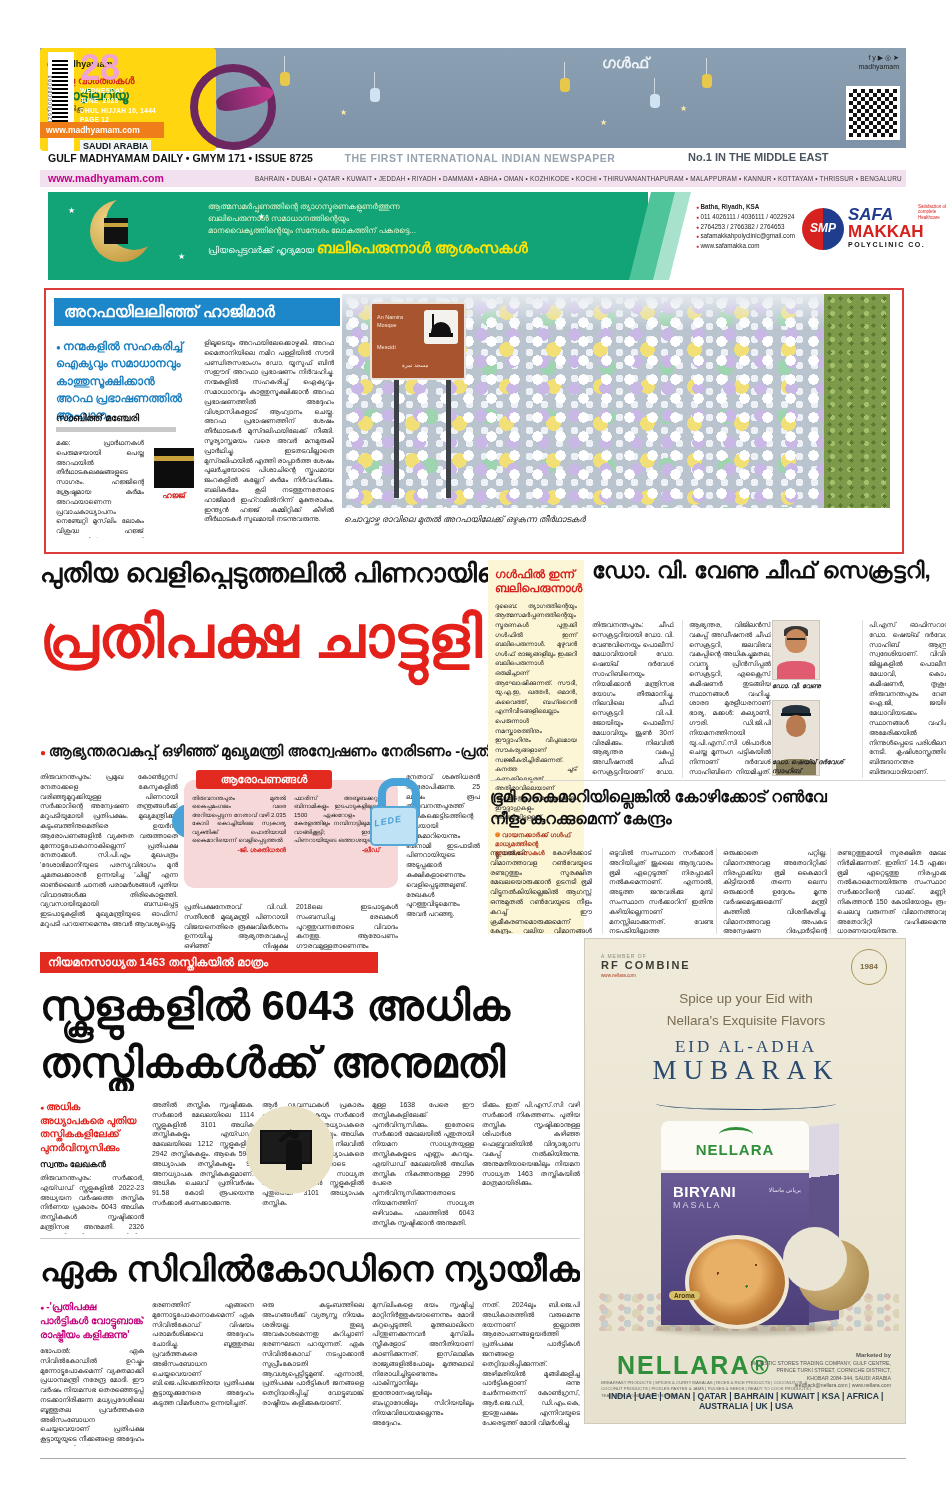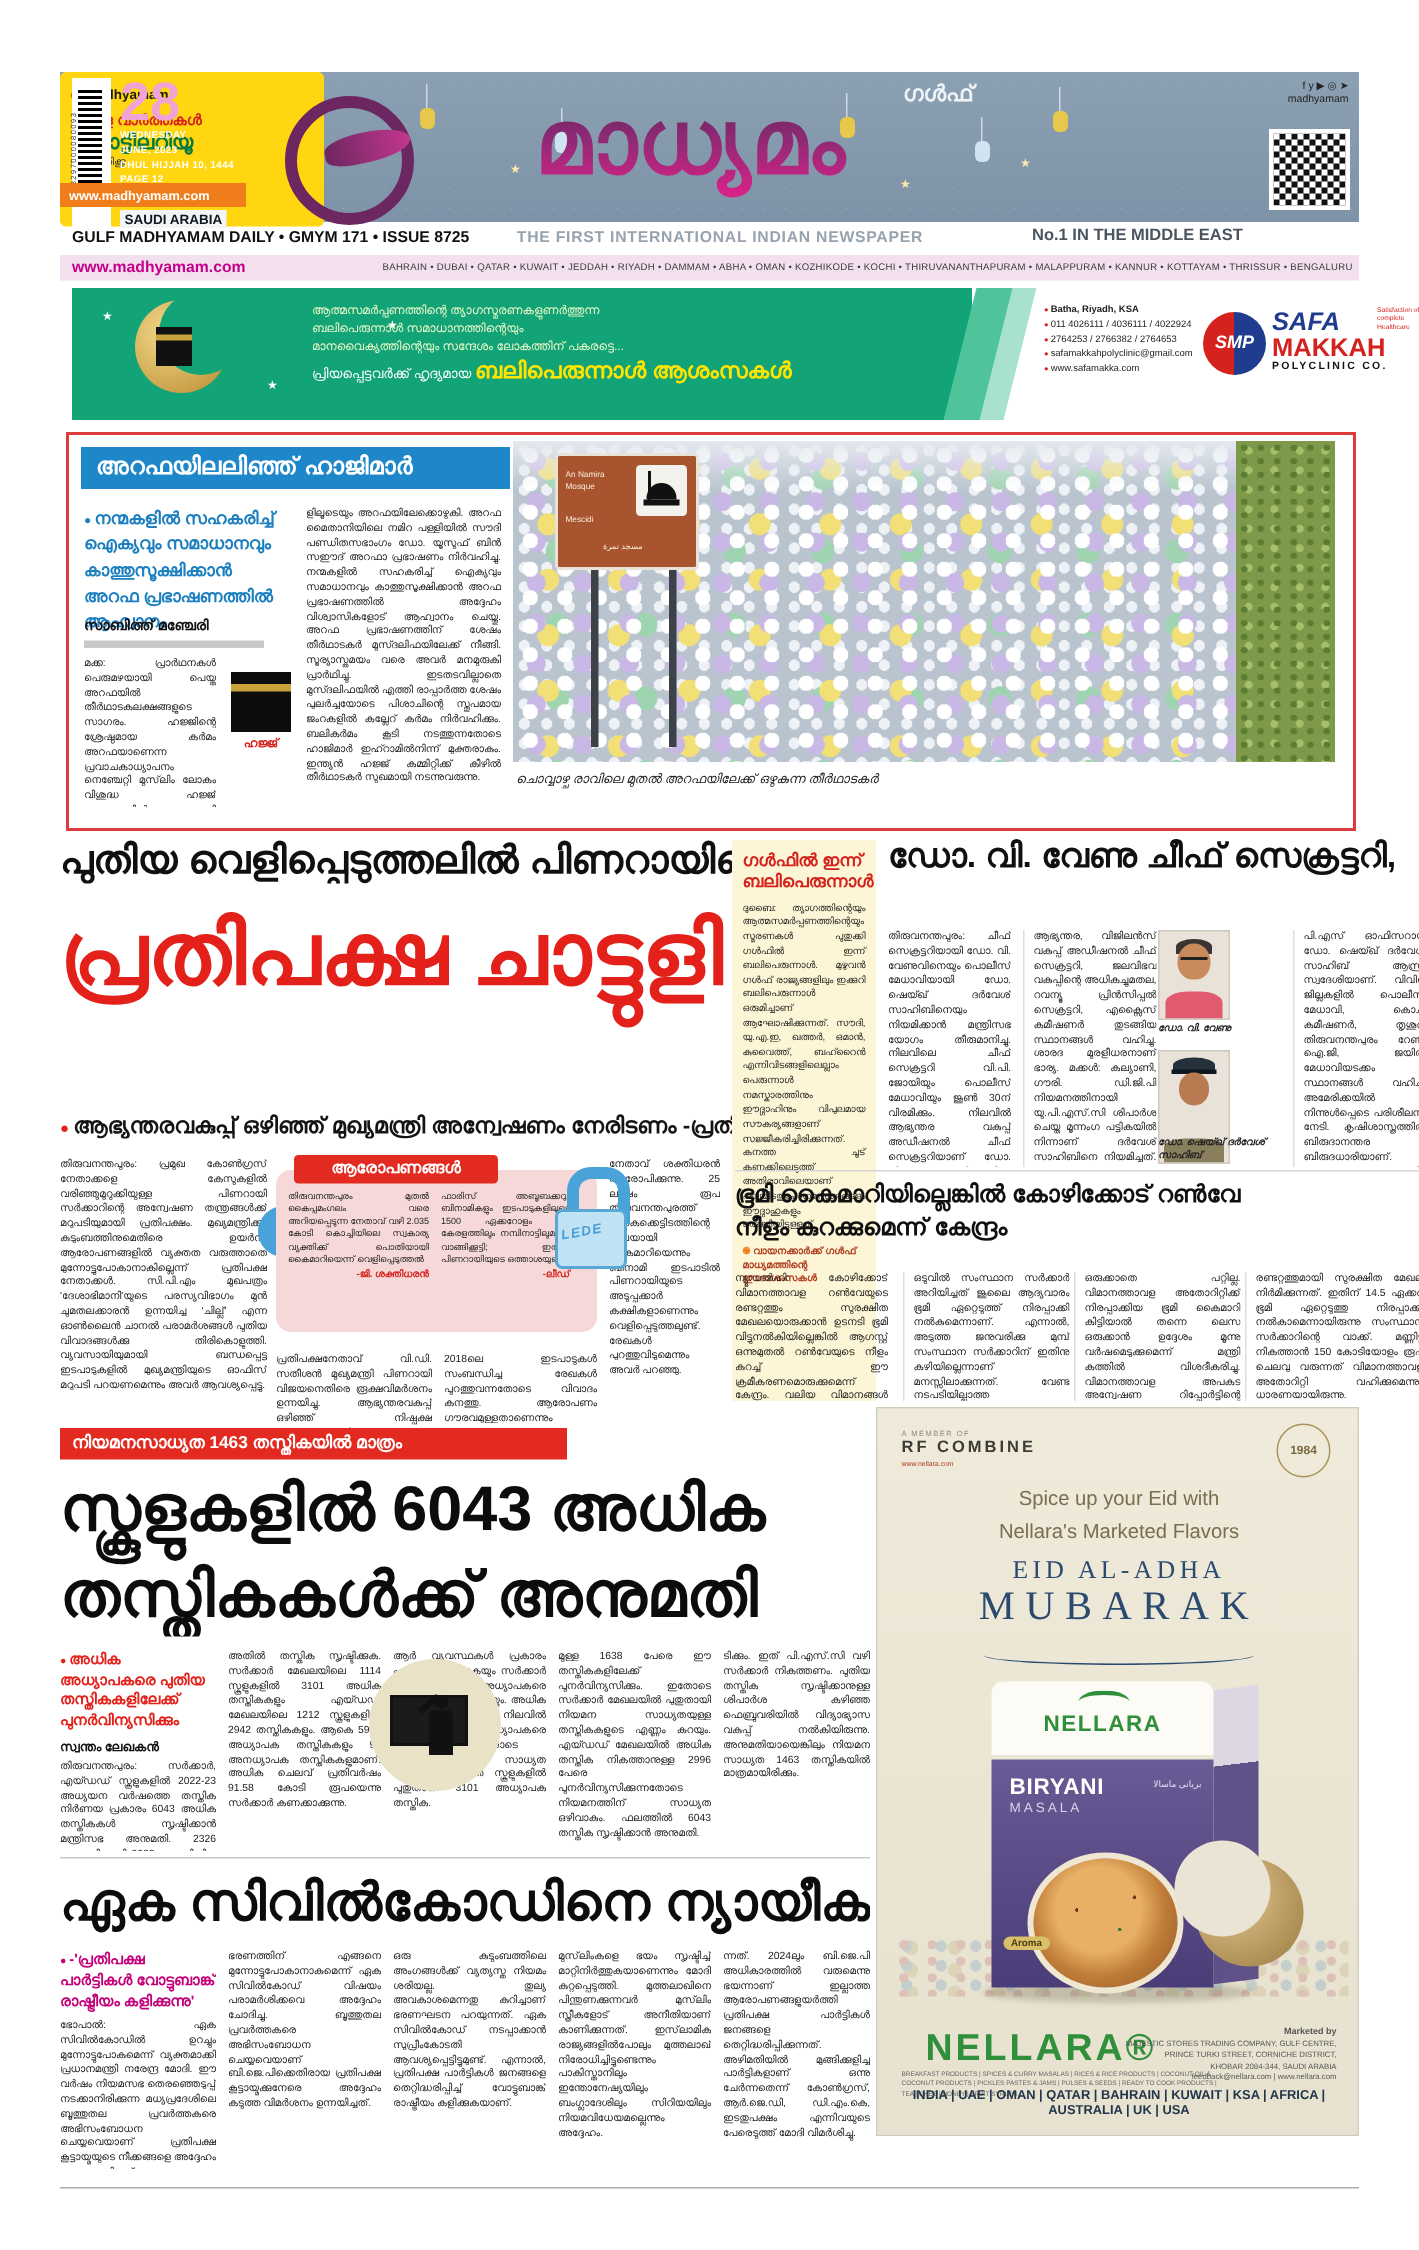--- a/index.html
+++ b/index.html
@@ -253,21 +253,20 @@
       <div class="dline">WEDNESDAY</div>
       <div class="dline">JUNE, 2023</div>
       <div class="dline">DHUL HIJJAH 10, 1444</div>
       <div class="dline">PAGE 12</div>
       <div class="dline">SR 1.50 (VAT INCLUDED)</div>
       <div id="country">SAUDI ARABIA</div>
     </div>
     <div id="crescent-ring" class="abs"></div>
     <div id="crescent-swoosh" class="abs"></div>
     <div id="logoprefix" class="abs">ഗൾഫ്</div>
-    <div id="logomain" class="abs">മാധ്യമം</div>
     <div id="promo">
       <span id="promo-brand">madhyamam</span>
       <div id="promo-social">
         <div>f  y  ▶  ◎  ➤</div>
         <div>madhyamam</div>
       </div>
       <div id="promo-l1">ചൂടുള്ള വാർത്തകൾ</div>
       <div id="promo-l2">സ്പോട്ടിലറിയൂ</div>
       <div id="promo-l3">സന്ദർശിക്കൂ</div>
       <div id="promo-url">www.madhyamam.com</div>
@@ -451,21 +450,21 @@
   <div id="modi-c5" class="abs col modi-col">ന്നത്. 2024ലും ബി.ജെ.പി അധികാരത്തിൽ വരുമെന്നു ഭയന്നാണ് ഇല്ലാത്ത ആരോപണങ്ങളുയർത്തി പ്രതിപക്ഷ പാർട്ടികൾ ജനങ്ങളെ തെറ്റിദ്ധരിപ്പിക്കുന്നത്. അഴിമതിയിൽ മുങ്ങിക്കുളിച്ച പാർട്ടികളാണ് ഒന്നു ചേർന്നതെന്ന് കോൺഗ്രസ്, ആർ.ജെ.ഡി, ഡി.എം.കെ, ഇടതുപക്ഷം എന്നിവയുടെ പേരെടുത്ത് മോദി വിമർശിച്ചു.</div>
 
   <div id="nel" class="abs">
     <div id="nel-member">
       <div class="a">A MEMBER OF</div>
       <div class="b">RF COMBINE</div>
       <div class="c">www.nellara.com</div>
     </div>
     <div id="nel-badge">1984</div>
     <div id="nel-l1" class="nel-c">Spice up your Eid with</div>
-    <div id="nel-l2" class="nel-c">Nellara's Marketed Flavors</div>
+    <div id="nel-l2" class="nel-c">Nellara's Exquisite Flavors</div>
     <div id="nel-t2" class="nel-c">MUBARAK</div>
     <div id="nel-t1" class="nel-c">EID AL-ADHA</div>
     <div id="nel-fl"></div>
     <div id="nel-dots"></div>
     <div id="nel-shadow"></div>
     <div id="pack">
       <div id="pack-side"></div>
       <div id="pack-top">
         <div class="leaf"></div>
         <div class="brand">NELLARA</div>

